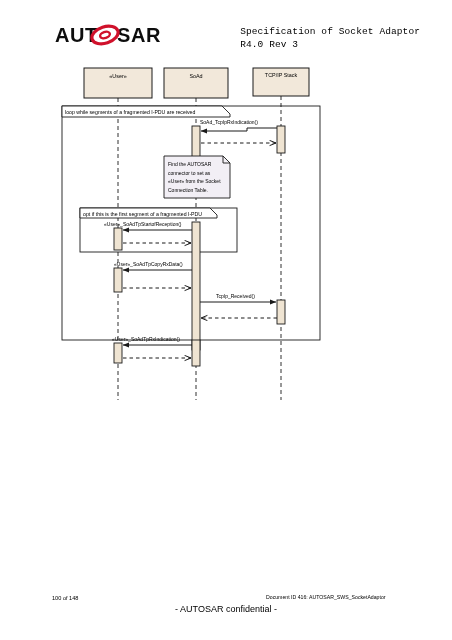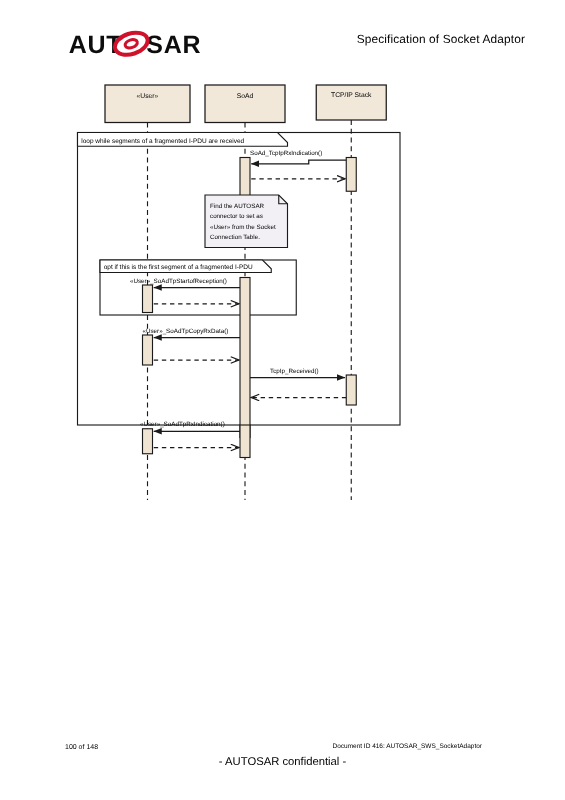--- a/index.html
+++ b/index.html
@@ -33,20 +33,21 @@
 
   #doc-title {
     position: absolute;
     right: 32px;
     top: 26px;
     text-align: left;
     font-size: 9.5px;
     line-height: 12.5px;
     color: #000000;
     white-space: nowrap;
+    font-family: Liberation Mono, monospace;
   }
   #doc-title div { letter-spacing: 0.1px; }
 
   
   #diagram {
     position: absolute;
     left: 0;
     top: 0;
     width: 452px;
     height: 640px;
@@ -122,20 +123,21 @@
       </g>
       <g>
         <ellipse cx="50" cy="11" rx="13.5" ry="8.2" fill="none" stroke="#d0112b" stroke-width="3.2" transform="rotate(-18 50 11)"></ellipse>
         <ellipse cx="50" cy="11" rx="5.0" ry="3.1" fill="none" stroke="#d0112b" stroke-width="2.4" transform="rotate(-18 50 11)"></ellipse>
       </g>
     </svg>
   </div>
 
   <div id="doc-title">
     <div>Specification of Socket Adaptor</div>
+    <div>R4.0 Rev 3</div>
   </div>
 </div>
 
 <div id="diagram">
 <svg width="452" height="640" viewBox="0 0 452 640" xmlns="http://www.w3.org/2000/svg">
 
   <defs>
     <marker id="arrow-solid" markerWidth="7" markerHeight="7" refX="6.4" refY="2.6" orient="auto" markerUnits="userSpaceOnUse">
       <path d="M0,0 L6.6,2.6 L0,5.2 z" fill="#1a1a1a"></path>
     </marker>

